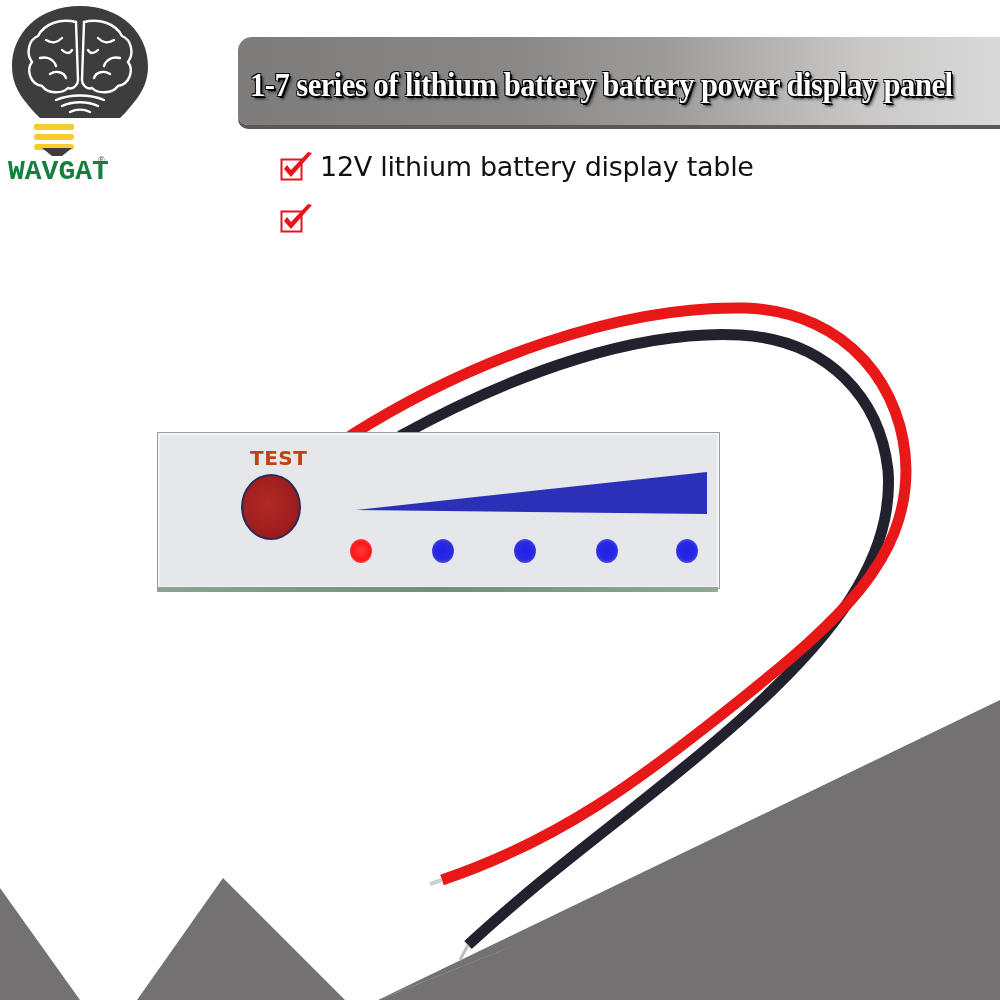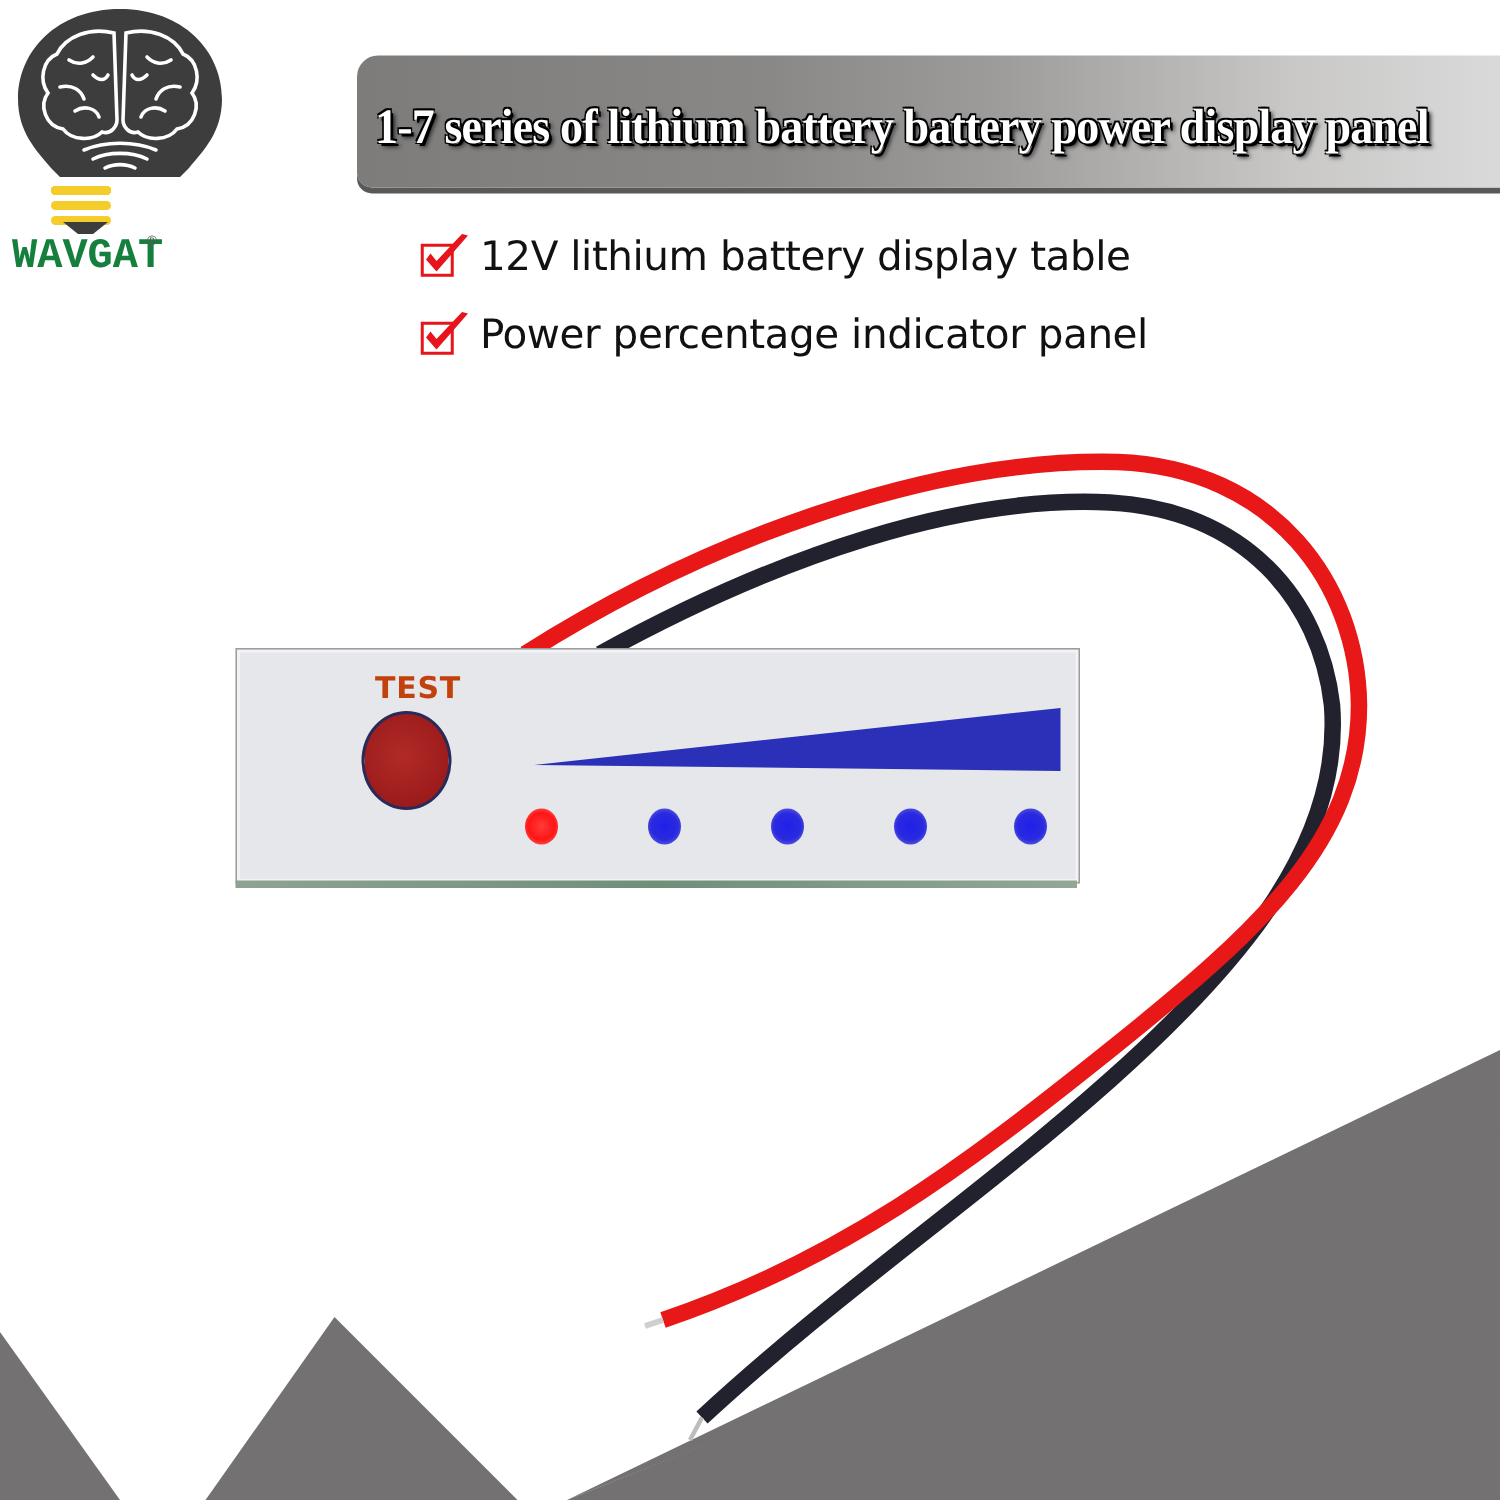--- a/index.html
+++ b/index.html
@@ -7,21 +7,21 @@
   .bg-shapes { position:absolute; left:0; top:0; width:1000px; height:1000px; }
   .logo { position:absolute; left:0; top:0; width:160px; height:200px; }
   .brand-text { position:absolute; left:8px; top:156px; font-family:Liberation Mono, monospace; font-weight:bold; font-size:28px; color:#15803d; letter-spacing:0px; }
   .brand-reg { position:absolute; left:98px; top:155px; font-size:9px; color:#555; }
   .banner { position:absolute; left:238px; top:37px; width:780px; height:88px; border-radius:14px 0 0 10px;
             background:linear-gradient(90deg,#7e7c7b 0%,#8a8887 35%,#9e9c9b 55%,#c9c8c7 80%,#dcdcdc 100%);
             box-shadow: 0 4px 0 #5a5858; }
   .banner-title { position:absolute; left:12px; top:30px; white-space:nowrap; font-family:"Liberation Serif", serif; font-weight:bold;
                   font-size:33px; color:#ffffff; letter-spacing:-0.6px; transform:scaleX(0.93); transform-origin:left center;
                   text-shadow: 2px 2px 0 #000, -1px -1px 0 #000, 1px -1px 0 #000, -1px 1px 0 #000, 3px 3px 3px #222; }
-  .feature { position:absolute; left:280px; height:36px; display:flex; align-items:flex-end; }
+  .feature { position:absolute; left:280px; height:36px; display:flex; align-items:flex-start; }
   .feature .check { width:34px; height:32px; position:relative; margin-right:6px; }
   .feature .label { font-family:"DejaVu Sans", sans-serif; font-size:27px; color:#111; white-space:nowrap; letter-spacing:-0.3px; }
   .panel { position:absolute; left:157px; top:432px; width:561px; height:155px; background:#e6e7ea;
            border:1px solid #9a9c9e; box-shadow: inset 0 0 0 2px #f2f3f4; }
   .panel-bottom { position:absolute; left:157px; top:587px; width:561px; height:5px; background:linear-gradient(90deg,#8fa393,#6f8f78,#93a896); }
   .test-label { position:absolute; left:250px; top:446px; font-family:"DejaVu Sans", sans-serif; font-size:20px; font-weight:bold; color:#c2410c; letter-spacing:0.5px; }
   .test-btn { position:absolute; left:241px; top:474px; width:60px; height:66px; border-radius:50%; background:#a01d1d; border:2px solid #2a2a5a; box-sizing:border-box;
               background:radial-gradient(circle at 45% 45%, #b12a27 0%, #9c1c1b 70%, #8a1818 100%); }
   .level-bar { position:absolute; left:0; top:0; }
   .led { position:absolute; width:22px; height:24px; border-radius:50%; top:539px; }
@@ -70,21 +70,20 @@
     <rect x="1.5" y="8.5" width="20" height="20" fill="none" stroke="#e8141c" stroke-width="2"></rect>
     <path d="M4 18 L11 26 L32 2 L28 1 L11 19 L7 14 Z" fill="#e8141c"></path>
   </svg>
   <span class="label">12V lithium battery display table</span>
 </div>
 <div class="feature" style="top:203px;">
   <svg class="check" viewBox="0 0 34 32">
     <rect x="1.5" y="8.5" width="20" height="20" fill="none" stroke="#e8141c" stroke-width="2"></rect>
     <path d="M4 18 L11 26 L32 2 L28 1 L11 19 L7 14 Z" fill="#e8141c"></path>
   </svg>
-  <span class="label">Power percentage indicator panel</span>
 </div>
 
 <svg class="wires" viewBox="0 0 1000 1000">
 
   <path d="M400 436 C520 370 640 330 740 335 C830 340 880 400 888 470 C895 560 830 640 740 720 C650 800 560 860 468 945" fill="none" stroke="#22222e" stroke-width="11" stroke-linecap="butt"></path>
 
   <path d="M350 436 C470 360 620 305 745 308 C850 312 905 390 906 470 C906 560 840 620 740 700 C640 780 560 840 442 880" fill="none" stroke="#e81818" stroke-width="11" stroke-linecap="butt"></path>
 
   <path d="M442 880 L430 884" stroke="#cfcfcf" stroke-width="4"></path>
   <path d="M468 945 L460 960" stroke="#bdbdbd" stroke-width="3"></path>

